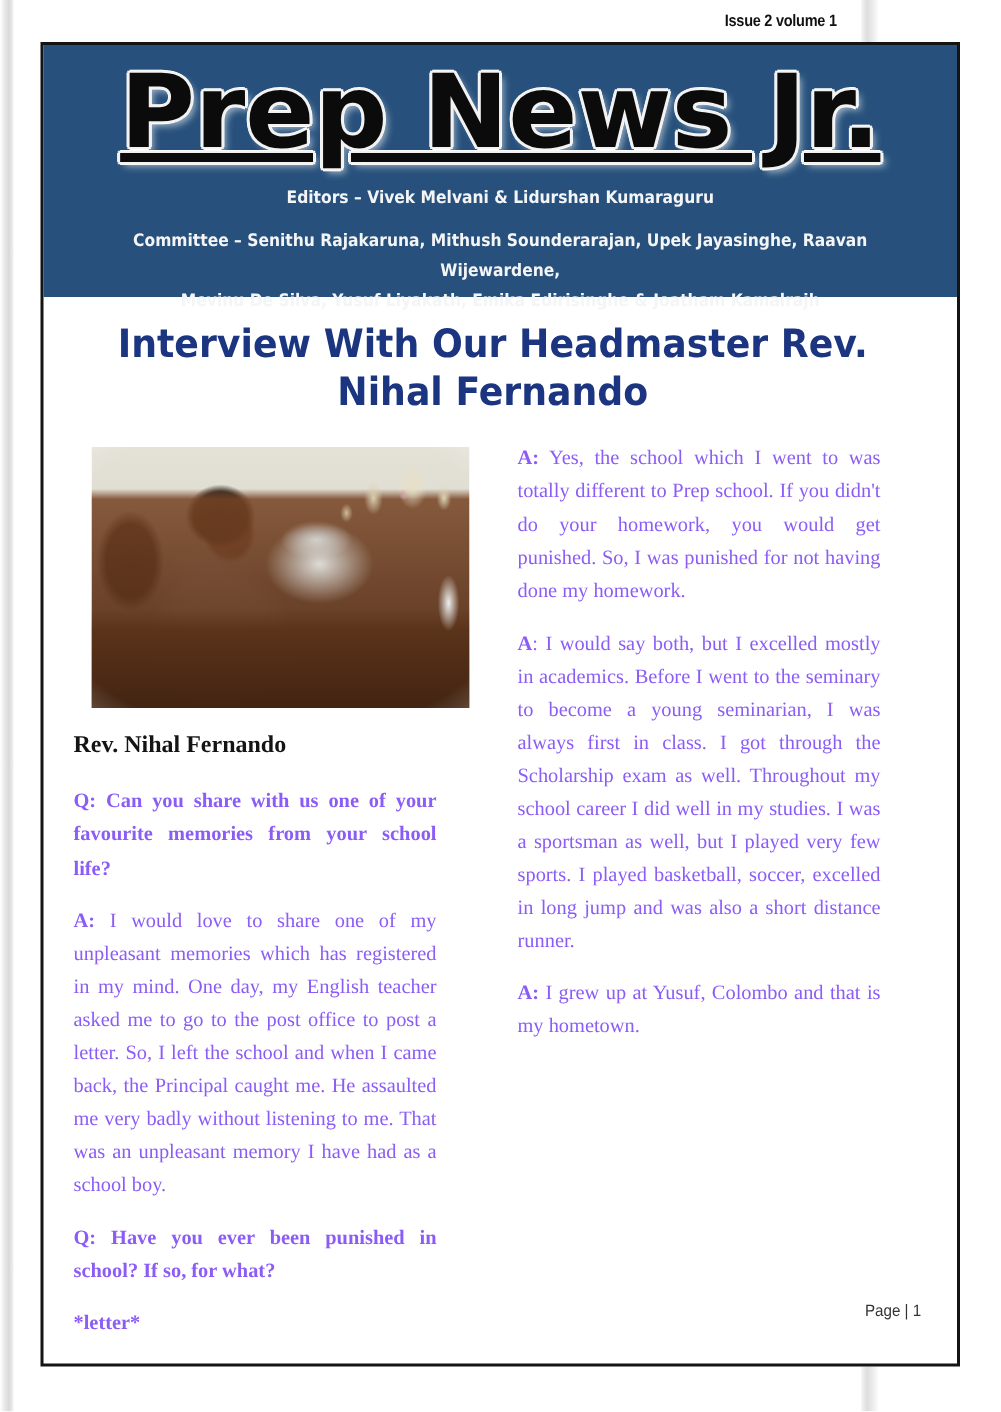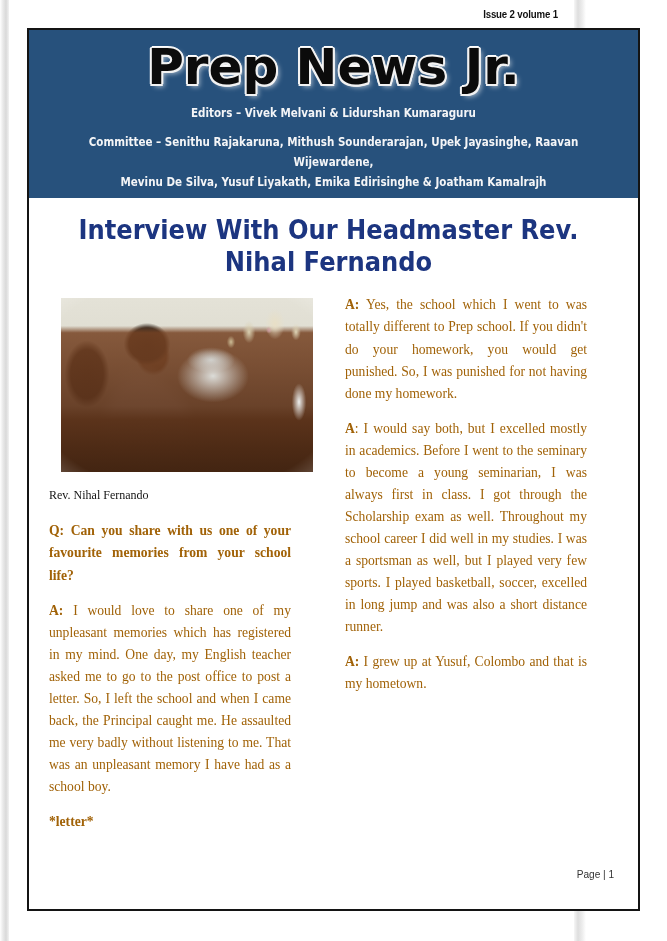--- a/index.html
+++ b/index.html
@@ -67,37 +67,38 @@
   .masthead {
     position: relative;
     background: #27517c;
     padding: 6px 10px 12px 10px;
     height: 168px;
     box-sizing: border-box;
     text-align: center;
   }
   .masthead-title {
     font-family: "DejaVu Sans", sans-serif;
-    font-size: 50px;
+    font-size: 68px;
     font-weight: 700;
     line-height: 1.0;
     color: #0b0b0b;
     margin: 6px 0 0 0;
     letter-spacing: 0px;
     transform: scaleX(1.0);
     text-shadow:
       -1.5px -1.5px 0 #f2f2f2,
        1.5px -1.5px 0 #f2f2f2,
       -1.5px  1.5px 0 #f2f2f2,
        1.5px  1.5px 0 #f2f2f2,
        0px -2px 0 #ffffff,
        0px  2px 0 #ffffff,
       -2px 0px 0 #ffffff,
        2px 0px 0 #ffffff,
        3px 3px 5px rgba(255,255,255,0.55);
+    text-decoration: underline;
   }
   .masthead-editors {
     font-family: "DejaVu Sans", sans-serif;
     font-size: 11.5px;
     font-weight: 700;
     color: #f4f5f7;
     margin-top: 14px;
     transform: scaleX(0.9);
   }
   .masthead-committee {
@@ -190,32 +191,32 @@
   .photo-vignette {
     position: absolute;
     inset: -2px;
     pointer-events: none;
     background:
       radial-gradient(ellipse 118% 118% at 50% 50%, rgba(255,255,255,0) 52%, rgba(255,255,255,0.55) 76%, rgba(255,255,255,1) 97%);
   }
 
   .photo-caption {
     font-family: "Liberation Serif", serif;
-    font-size: 12px;
-    font-weight: 400;
+    font-size: 16px;
+    font-weight: 700;
     color: #141414;
     margin: 16px 0 17px 6px;
   }
 
   
   .p {
     font-family: "Liberation Serif", serif;
     font-size: 13.6px;
     line-height: 1.62;
-    color: #a16207;
+    color: #8b5cf6;
     text-align: justify;
     margin: 13px 24px 0 6px;
     hyphens: none;
   }
   .p.q {
     font-weight: 700;
   }
   .p .lead {
     font-weight: 700;
   }
@@ -267,20 +268,21 @@
             <div class="photo"></div>
             <div class="photo-vignette"></div>
           </div>
 
           <div class="photo-caption">Rev. Nihal Fernando</div>
 
           <p class="p q"><span class="lead">Q:</span><span> Can you share with us one of your favourite memories from your school life?</span></p>
 
           <p class="p"><span class="lead">A:</span><span> I would love to share one of my unpleasant memories which has registered in my mind. One day, my English teacher asked me to go to the post office to post a letter. So, I left the school and when I came back, the Principal caught me. He assaulted me very badly without listening to me. That was an unpleasant memory I have had as a school boy.</span></p>
 
+          <p class="p q"><span class="lead"> Q:</span><span> Have you ever been punished in school? If so, for what?</span></p>
 
           <p class="p q"><span class="lead">*letter*</span><span></span></p>
 
         </div>
 
         <div class="col">
 
           <p class="p first"><span class="lead">A:</span><span> Yes, the school which I went to was totally different to Prep school. If you didn't do your homework, you would get punished. So, I was punished for not having done my homework.</span></p>
 
 

